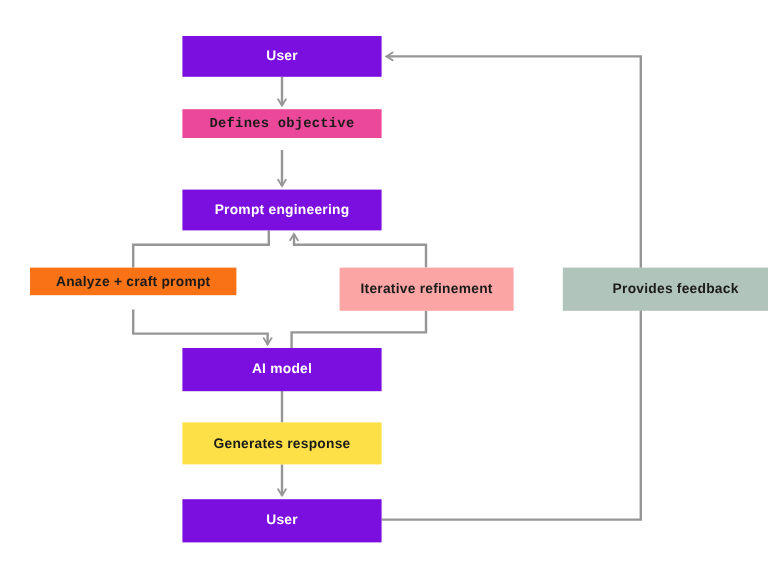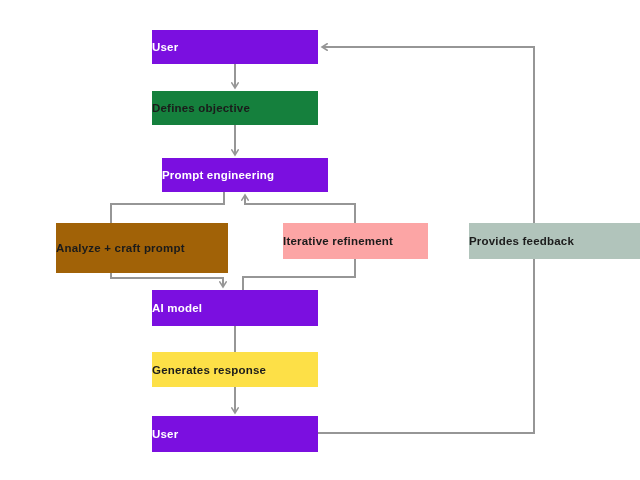--- a/index.html
+++ b/index.html
@@ -23,21 +23,21 @@
     position: absolute;
     left: 0;
     top: 0;
     z-index: 1;
   }
   .node {
     position: absolute;
     z-index: 2;
     display: flex;
     align-items: center;
-    justify-content: flex-start;
+    justify-content: center;
     font-size: 11.5px;
     font-weight: 700;
     letter-spacing: 0.2px;
     text-align: center;
     box-sizing: border-box;
     white-space: nowrap;
   }
   .node.primary { color: #ffffff; }
   .node.secondary { color: #1b1b1b; }
 </style>
@@ -60,27 +60,27 @@
         <path d="M355,223 L355,204 L245,204 L245,195" fill="none" stroke="#969696" stroke-width="2" marker-end="url(#arrow)"></path>
         <path d="M235,325 L235,352" fill="none" stroke="#969696" stroke-width="2"></path>
         <path d="M235,387 L235,413" fill="none" stroke="#969696" stroke-width="2" marker-end="url(#arrow)"></path>
         <path d="M318,433 L534,433 L534,47 L322,47" fill="none" stroke="#969696" stroke-width="2" marker-end="url(#arrow)"></path>
       </g>
   </svg>
 
 <div class="node primary" style="left: 152px; top: 30px; width: 166px; height: 34px; background: rgb(123, 15, 224); color: rgb(255, 255, 255);">
       <span>User</span>
     </div>
-    <div class="node secondary" style="left: 152px; top: 91px; width: 166px; height: 34px; background: #15803d; color: rgb(27, 27, 27);">
+    <div class="node secondary" style="left: 152px; top: 91px; width: 166px; height: 24px; background: #ec4899; color: rgb(27, 27, 27); font-family: Liberation Mono, monospace;">
       <span>Defines objective</span>
     </div>
-    <div class="node primary" style="left: 152px; top: 158px; width: 166px; height: 34px; background: rgb(123, 15, 224); color: rgb(255, 255, 255); margin-left: 10px;">
+    <div class="node primary" style="left: 152px; top: 158px; width: 166px; height: 34px; background: rgb(123, 15, 224); color: rgb(255, 255, 255);">
       <span>Prompt engineering</span>
     </div>
-    <div class="node secondary" style="left: 25px; top: 223px; width: 172px; height: 50px; background: #a16207; color: rgb(27, 27, 27); margin-left: 31px;">
+    <div class="node secondary" style="left: 25px; top: 223px; width: 172px; height: 23px; background: #f97316; color: rgb(27, 27, 27);">
       <span>Analyze + craft prompt</span>
     </div>
     <div class="node secondary" style="left: 283px; top: 223px; width: 145px; height: 36px; background: #fca5a5; color: rgb(27, 27, 27);">
       <span>Iterative refinement</span>
     </div>
     <div class="node secondary" style="left: 455px; top: 223px; width: 188px; height: 36px; background: rgb(177, 196, 187); color: rgb(27, 27, 27); margin-left: 14px;">
       <span>Provides feedback</span>
     </div>
     <div class="node primary" style="left: 152px; top: 290px; width: 166px; height: 36px; background: rgb(123, 15, 224); color: rgb(255, 255, 255);">
       <span>AI model</span>

